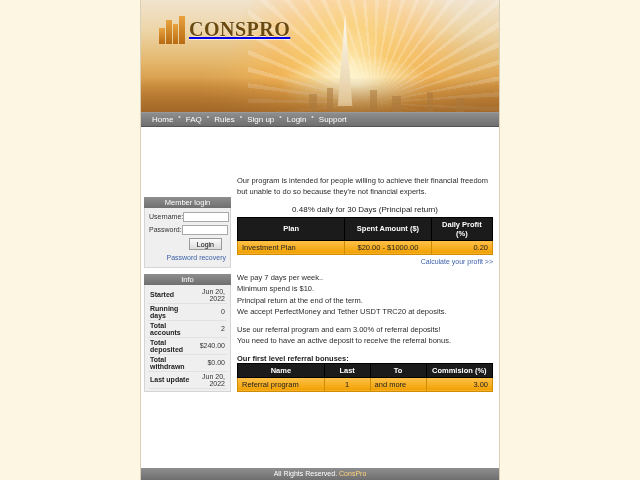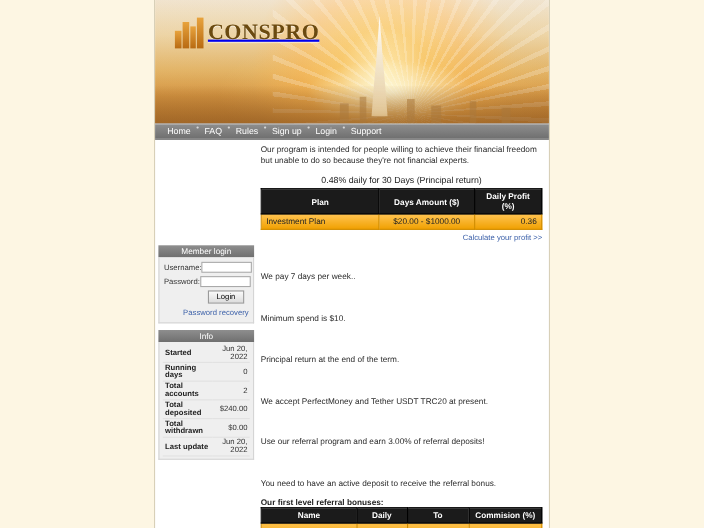--- a/index.html
+++ b/index.html
@@ -247,21 +247,21 @@
     font-size: 7px;
     color: #3a5fa8;
     text-decoration: none;
   }
   .terms {
     font-size: 7.5px;
     line-height: 1.4;
     color: #2b2b2b;
     margin-bottom: 7px;
   }
-  .terms div { margin-bottom: 1px; margin-top: 27px; }
+  .terms div { margin-bottom: 1px; }
   .ref-note { margin-bottom: 7px; }
   .bonus-title {
     font-size: 7.5px;
     font-weight: bold;
     color: #222;
     margin-bottom: 0;
   }
   
   .footer {
     background: linear-gradient(to bottom, #8e8e8e, #6f6f6f);
@@ -384,54 +384,54 @@
         <div class="intro">
           <p>Our program is intended for people willing to achieve their financial freedom but unable to do so because they're not financial experts.</p>
         </div>
 
         <div class="plan-title">0.48% daily for 30 Days (Principal return)</div>
 
         <table class="plan">
           <tbody>
               <tr>
             <th style="width:42%">Plan</th>
-            <th style="width:34%">Days Amount ($)</th>
+            <th style="width:34%">Spent Amount ($)</th>
             <th style="width:24%">Daily Profit (%)</th>
           </tr>
           <tr>
             <td>Investment Plan</td>
             <td class="c">$20.00 - $1000.00</td>
-            <td class="r">0.36</td>
+            <td class="r">0.20</td>
           </tr>
         </tbody>
           </table>
 
         <div class="calc-link">
           <a href="#">Calculate your profit &gt;&gt;</a>
         </div>
 
         <div class="terms">
           <div>We pay 7 days per week..</div>
           <div>Minimum spend is $10.</div>
           <div>Principal return at the end of the term.</div>
-          <div>We accept PerfectMoney and Tether USDT TRC20 at present.</div>
+          <div>We accept PerfectMoney and Tether USDT TRC20 at deposits.</div>
         </div>
 
         <div class="terms ref-note">
           <div>Use our referral program and earn 3.00% of referral deposits!</div>
           <div>You need to have an active deposit to receive the referral bonus.</div>
         </div>
 
         <div class="bonus-title">Our first level referral bonuses:</div>
 
         <table class="plan">
           <tbody>
               <tr>
             <th style="width:34%">Name</th>
-            <th style="width:18%">Daily</th>
+            <th style="width:18%">Last</th>
             <th style="width:22%">To</th>
             <th style="width:26%">Commision (%)</th>
           </tr>
           <tr>
             <td>Referral program</td>
             <td class="c">1</td>
             <td>and more</td>
             <td class="r">3.00</td>
           </tr>
         </tbody>

